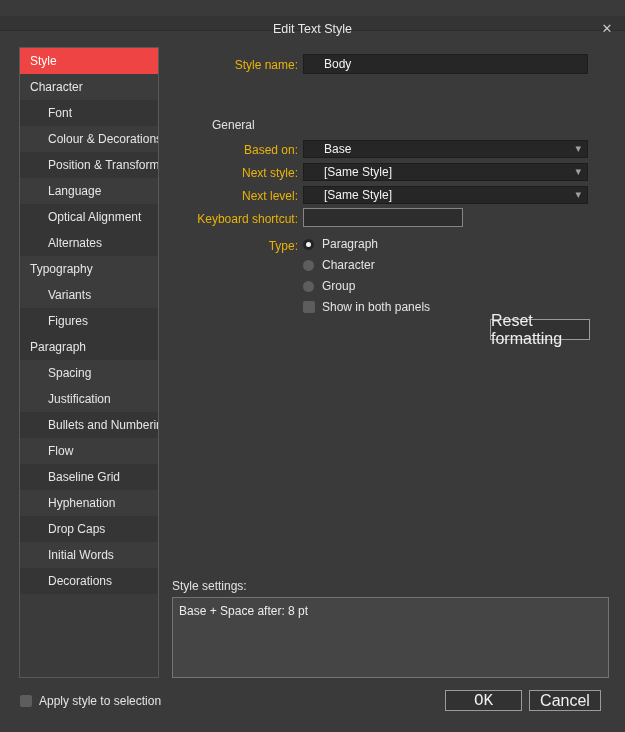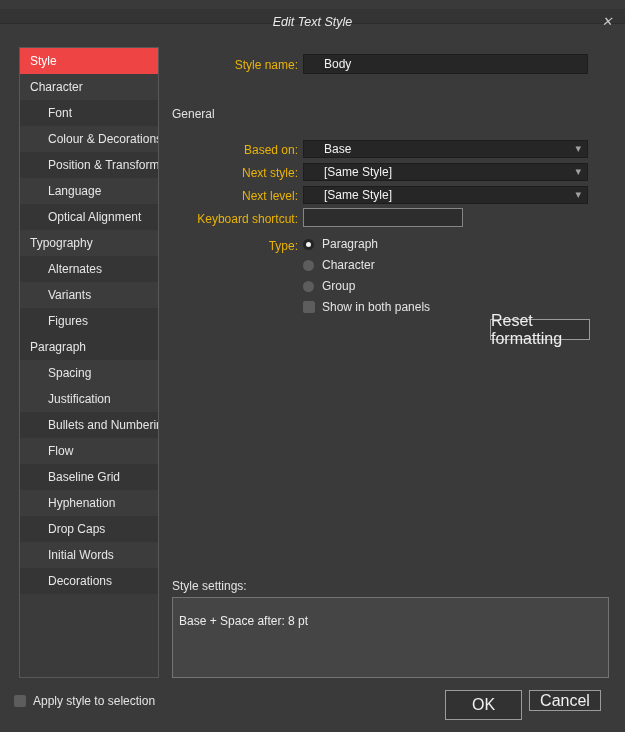--- a/index.html
+++ b/index.html
@@ -7,22 +7,22 @@
   body {
     background:#3a3a3a;
     font-family:"Liberation Sans", sans-serif;
     font-size:12px;
     color:#e4e4e4;
     position:relative;
     overflow:hidden;
   }
   
   .titlebar {
-    position:absolute; left:0; top:9px; width:625px; height:15px;
-    background:#343434; border-bottom:1px solid #2c2c2c;font-style:italic;
+    position:absolute; left:0; top:16px; width:625px; height:15px;
+    background:#343434; border-bottom:1px solid #2c2c2c;
   }
   .titlebar .title {
     position:absolute; left:0; right:0; top:6px; text-align:center;
     color:#e8e8e8; font-size:12.5px;
   }
   .close-btn {
     position:absolute; right:9px; top:4px; width:18px; height:18px;
     color:#c8c8c8; font-size:13px; line-height:18px; text-align:center;
     cursor:pointer;
   }
@@ -77,60 +77,60 @@
   }
   
   .btn {
     position:absolute; background:#323232; border:1px solid #9b9b9b;
     color:#f0f0f0; font-family:"Liberation Sans", sans-serif; font-size:16px;
     display:flex; align-items:center; justify-content:center; cursor:pointer;
   }
   
   .settings-box {
     position:absolute; left:172px; top:597px; width:437px; height:81px;
-    background:#454545; border:1px solid #747474; padding:16px 6px;
+    background:#454545; border:1px solid #747474; padding:6px 6px;
     color:#ececec;
   }
 </style>
 </head>
 <body>
 
 <div class="titlebar">
   <div class="title">Edit Text Style</div>
   <div class="close-btn">✕</div>
 </div>
 
 <div class="sidebar">
     <div class="side-item selected">Style</div>
     <div class="side-item alt">Character</div>
     <div class="side-item child">Font</div>
     <div class="side-item alt child">Colour &amp; Decorations</div>
     <div class="side-item child">Position &amp; Transform</div>
     <div class="side-item alt child">Language</div>
     <div class="side-item child">Optical Alignment</div>
+    <div class="side-item child">Alternates</div>
     <div class="side-item alt">Typography</div>
-    <div class="side-item child">Alternates</div>
     <div class="side-item alt child">Variants</div>
     <div class="side-item child">Figures</div>
     <div class="side-item">Paragraph</div>
     <div class="side-item alt child">Spacing</div>
     <div class="side-item alt child">Justification</div>
     <div class="side-item child">Bullets and Numbering</div>
     <div class="side-item alt child">Flow</div>
     <div class="side-item child">Baseline Grid</div>
     <div class="side-item alt child">Hyphenation</div>
     <div class="side-item child">Drop Caps</div>
     <div class="side-item alt child">Initial Words</div>
     <div class="side-item child">Decorations</div>
   </div>
 
 <div class="flabel" style="top:58px;">Style name:</div>
 <div class="tinput" style="top:54px;">Body</div>
 
-<div class="section-label" style="top:107px;">General</div>
+<div class="section-label" style="top:118px;margin-left:40px;">General</div>
 
 <div class="flabel" style="top:143px;">Based on:</div>
 <div class="dropdown" style="top:140px;">
   <span>Base</span>
   <span class="caret">▾</span>
 </div>
 
 <div class="flabel" style="top:166px;padding-left:36px;">Next style:</div>
 <div class="dropdown" style="top:163px;">
   <span>[Same Style]</span>
@@ -165,18 +165,18 @@
 <div class="check-row" style="left:303px; top:300px;">
   <span class="checkbox"></span>
   <span>Show in both panels</span>
 </div>
 
 <div class="btn" style="left:490px; top:319px; width:100px; height:21px;">Reset formatting</div>
 
 <div class="section-label" style="top:579px;">Style settings:</div>
 <div class="settings-box">Base + Space after: 8 pt</div>
 
-<div class="check-row" style="left:14px; top:694px;">
+<div class="check-row" style="left:20px; top:694px;">
   <span class="checkbox"></span>
   <span>Apply style to selection</span>
 </div>
-<div class="btn" style="left:445px; top:690px; width:77px; height:30px;">OK</div>
+<div class="btn" style="left:445px; top:690px; width:77px; height:21px;font-family:Liberation Mono, monospace;">OK</div>
 <div class="btn" style="left:529px; top:690px; width:72px; height:21px;">Cancel</div>
 
 </body></html>

